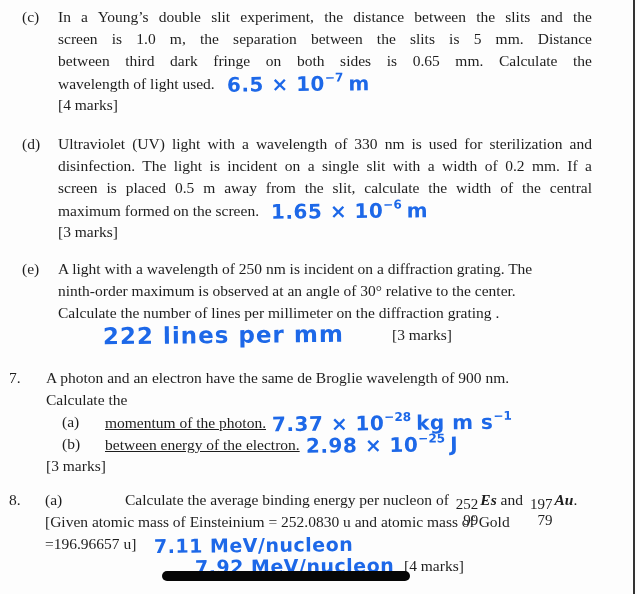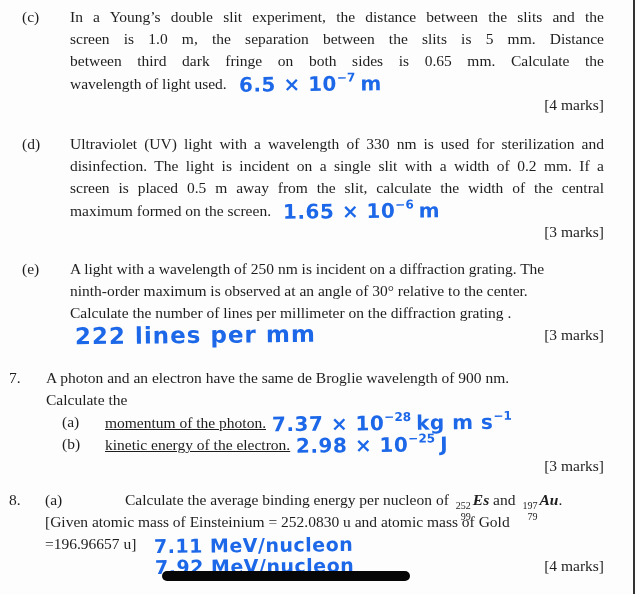--- a/index.html
+++ b/index.html
@@ -12,31 +12,31 @@
     color:#1e1e1e;
     overflow:hidden;
   }
   .edge-line{
     position:absolute;top:0;bottom:0;right:2px;width:2px;
     background:#333;
   }
   .block{position:absolute;left:0;width:637px;}
   .qlabel{position:absolute;left:22px;top:0;line-height:22px;}
   .qnum{position:absolute;left:9px;top:0;line-height:22px;}
-  .qbody{position:absolute;left:70px;width:534px;}
+  .qbody{position:absolute;left:58px;width:534px;}
   .qbody7{position:absolute;left:46px;width:558px;}
   .qbody8{position:absolute;left:45px;width:559px;}
   .line{line-height:22px;height:22px;}
   .jline{
     white-space:nowrap;
     text-align:justify;
     text-align-last:justify;
   }
   .marks{
-    text-align:right;line-height:22px;height:22px;
+    line-height:22px;height:22px;
   }
   .ink{
     color:#1d68e8;
     font-family:"DejaVu Sans", sans-serif;
     font-weight:700;
     display:inline-block;
     transform:rotate(-0.6deg);
     letter-spacing:0.5px;
     line-height:1;
     white-space:nowrap;
@@ -48,25 +48,25 @@
   .ink-q8{font-size:19px;}
   .ink-unit{margin-left:5px;}
   .item-row{line-height:22px;height:22px;position:relative;}
   .item-label{position:absolute;left:16px;}
   .item-text{position:absolute;left:59px;white-space:nowrap;text-decoration:underline;}
   .q8-item-label{display:inline-block;width:40px;}
   .q8-l1{white-space:nowrap;line-height:22px;height:22px;}
   .q8-calc-text{margin-left:40px;}
   .nuclide{
     display:inline-flex;flex-direction:column;align-items:flex-end;
-    font-size:10px;line-height:1.05;
+    font-size:15px;line-height:1.05;
     vertical-align:-4px;margin:0 2px 0 7px;
   }
   .nsym{font-style:italic;font-weight:bold;}
-  .answer-row{position:relative;line-height:26px;height:26px;}
+  .answer-row{position:relative;line-height:26px;height:26px;margin-left:40px;}
   .answer-row .marks{position:absolute;right:0;top:0;width:200px;}
   .redaction-bar{
     position:absolute;left:162px;top:571px;width:248px;height:10px;
     background:#060606;border-radius:5px;
   }
 </style>
 </head>
 <body>
 
 <div class="page">
@@ -117,21 +117,21 @@
     <div class="qnum">7.</div>
     <div class="qbody7">
       <div class="line">A photon and an electron have the same de Broglie wavelength of 900 nm.</div>
       <div class="line">Calculate the</div>
       <div class="item-row">
         <span class="item-label">(a)</span>
         <span class="item-text"><span>momentum of the photon.</span><span class="ink ink-q7"><span>7.37 × 10</span><sup>−28</sup><span class="ink-unit">kg m s</span><sup>−1</sup></span></span>
       </div>
       <div class="item-row">
         <span class="item-label">(b)</span>
-        <span class="item-text"><span>kinetic energy of the electron.</span><span class="ink ink-q7"><span>2.98 × 10</span><sup>−25</sup><span class="ink-unit">J</span></span></span>
+        <span class="item-text"><span>between energy of the electron.</span><span class="ink ink-q7"><span>2.98 × 10</span><sup>−25</sup><span class="ink-unit">J</span></span></span>
       </div>
       <div class="marks">[3 marks]</div>
     </div>
   </section>
 
   <section class="block" style="top:489px;">
     <div class="qnum">8.</div>
     <div class="qbody8">
       <div class="q8-l1">
         <span class="q8-item-label">(a)</span><span class="q8-calc-text">Calculate the average binding energy per nucleon of</span><span class="nuclide">

